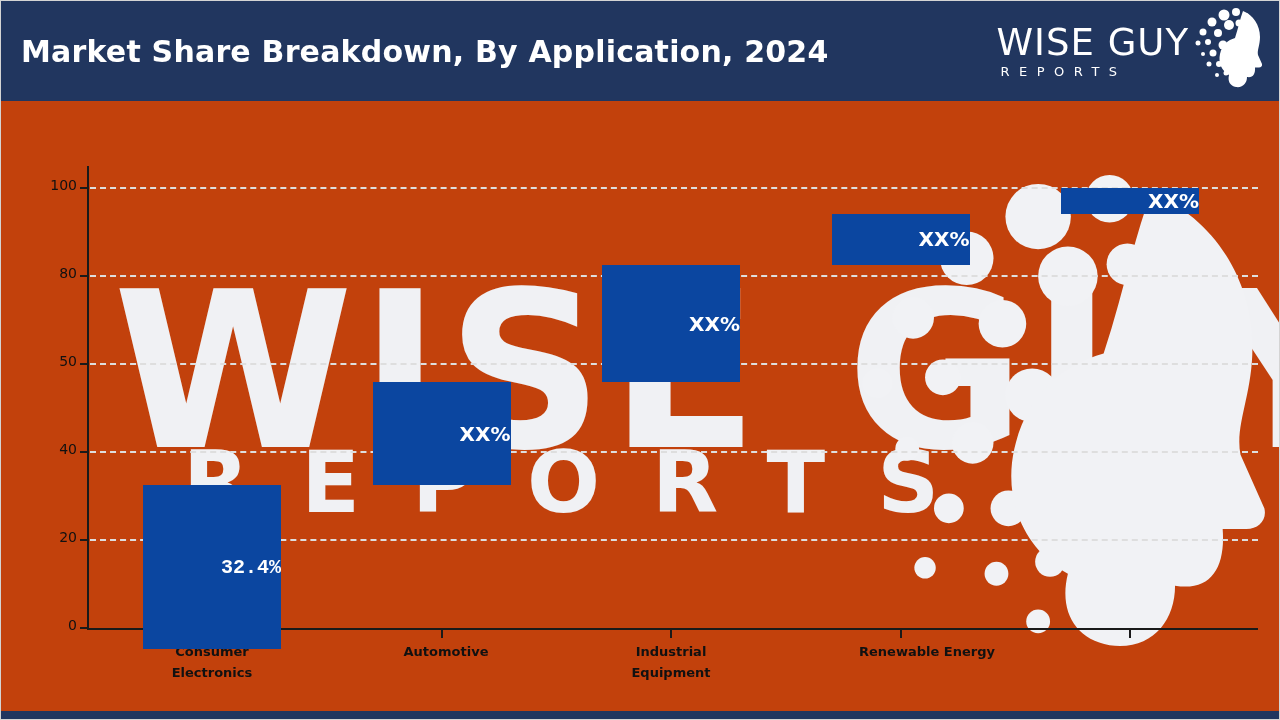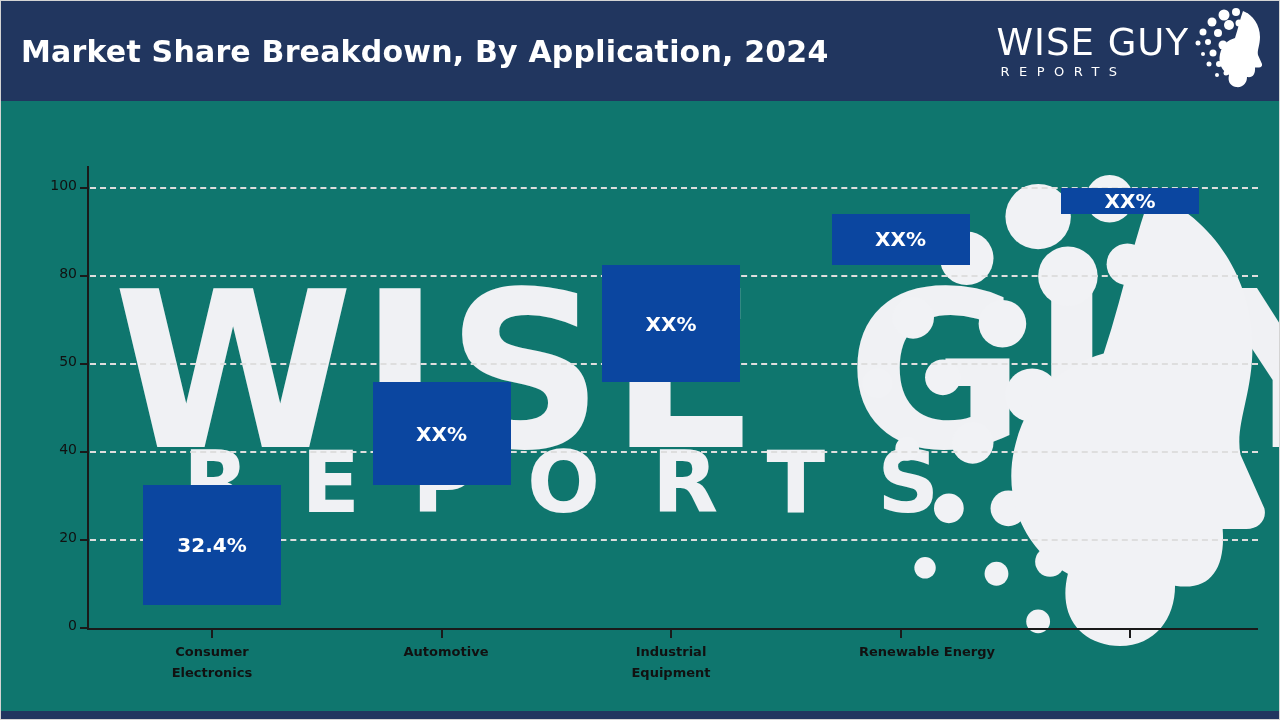--- a/index.html
+++ b/index.html
@@ -1,21 +1,21 @@
 <!DOCTYPE html>
 <html><head>
 <meta charset="utf-8">
 <style>
   * { margin:0; padding:0; box-sizing:border-box; }
   html,body { background:#ffffff; }
   body { font-family:"DejaVu Sans","Liberation Sans",sans-serif; }
 
   .page {
     position:relative; width:1280px; height:720px;
-    background:#0f766e; overflow:hidden;
+    background:#c2410c; overflow:hidden;
     border:1px solid #d4d4d4;
   }
 
   
   .header {
     position:absolute; left:0; top:0; width:1280px; height:100px;
     display:flex; align-items:center; justify-content:space-between;
     padding:0 18px 0 20px;
   }
   .title {
@@ -50,21 +50,21 @@
   .axis { position:absolute; background:#1a1a1a; z-index:3; }
   .tick { position:absolute; background:#1a1a1a; z-index:3; }
   .ytick-label {
     position:absolute; width:50px; text-align:right;
     font-size:14px; color:#111111; z-index:3;
   }
   .xlabel {
     position:absolute; text-align:center; font-size:13px; font-weight:700;
     color:#111111; line-height:21px; z-index:3;
   }
-  .bar { position:absolute; z-index:4; display:flex; align-items:center; justify-content:center; }
+  .bar { position:absolute; z-index:4; display:flex; align-items:center; justify-content:flex-end; }
   .bar-label { color:#ffffff; font-size:20px; font-weight:700; }
 
   
   .footer {
     position:absolute; left:0; bottom:0; width:1280px; height:8px; z-index:5;
   }
 </style>
 </head>
 <body>
 
@@ -149,21 +149,21 @@
       <div class="tick" style="left: 79px; top: 362px; width: 9px; height: 2px; background: rgb(26, 26, 26);"></div>
       <div class="ytick-label" style="left: 26px; top: 352px;">50</div>
       <div class="gridline" style="left: 89px; top: 274px; width: 1168px; border-top-color: rgb(222, 222, 222);"></div>
       <div class="tick" style="left: 79px; top: 274px; width: 9px; height: 2px; background: rgb(26, 26, 26);"></div>
       <div class="ytick-label" style="left: 26px; top: 264px;">80</div>
       <div class="gridline" style="left: 89px; top: 186px; width: 1168px; border-top-color: rgb(222, 222, 222);"></div>
       <div class="tick" style="left: 79px; top: 186px; width: 9px; height: 2px; background: rgb(26, 26, 26);"></div>
       <div class="ytick-label" style="left: 26px; top: 176px;">100</div>
       <div class="axis" style="left: 86px; top: 165px; width: 2px; height: 464px; background: rgb(26, 26, 26);"></div>
       <div class="axis" style="left: 86px; top: 627px; width: 1171px; height: 2px; background: rgb(26, 26, 26);"></div>
-      <div class="bar" style="left: 142px; top: 484.44px; width: 138px; height: 120px; background: rgb(11, 70, 160);">
+      <div class="bar" style="left: 142px; top: 484.44px; width: 138px; height: 164px; background: rgb(11, 70, 160); font-family: Liberation Mono, monospace;">
         <span class="bar-label">32.4%</span>
       </div>
       <div class="tick" style="left: 210px; top: 629px; width: 2px; height: 8px; background: rgb(26, 26, 26);"></div>
       <div class="xlabel" style="left: 96px; top: 640px; width: 230px;">
         <div>Consumer</div>
         <div>Electronics</div>
       </div>
       <div class="bar" style="left: 371.5px; top: 381.04px; width: 138px; height: 103.4px; background: rgb(11, 70, 160);">
         <span class="bar-label">XX%</span>
       </div>

